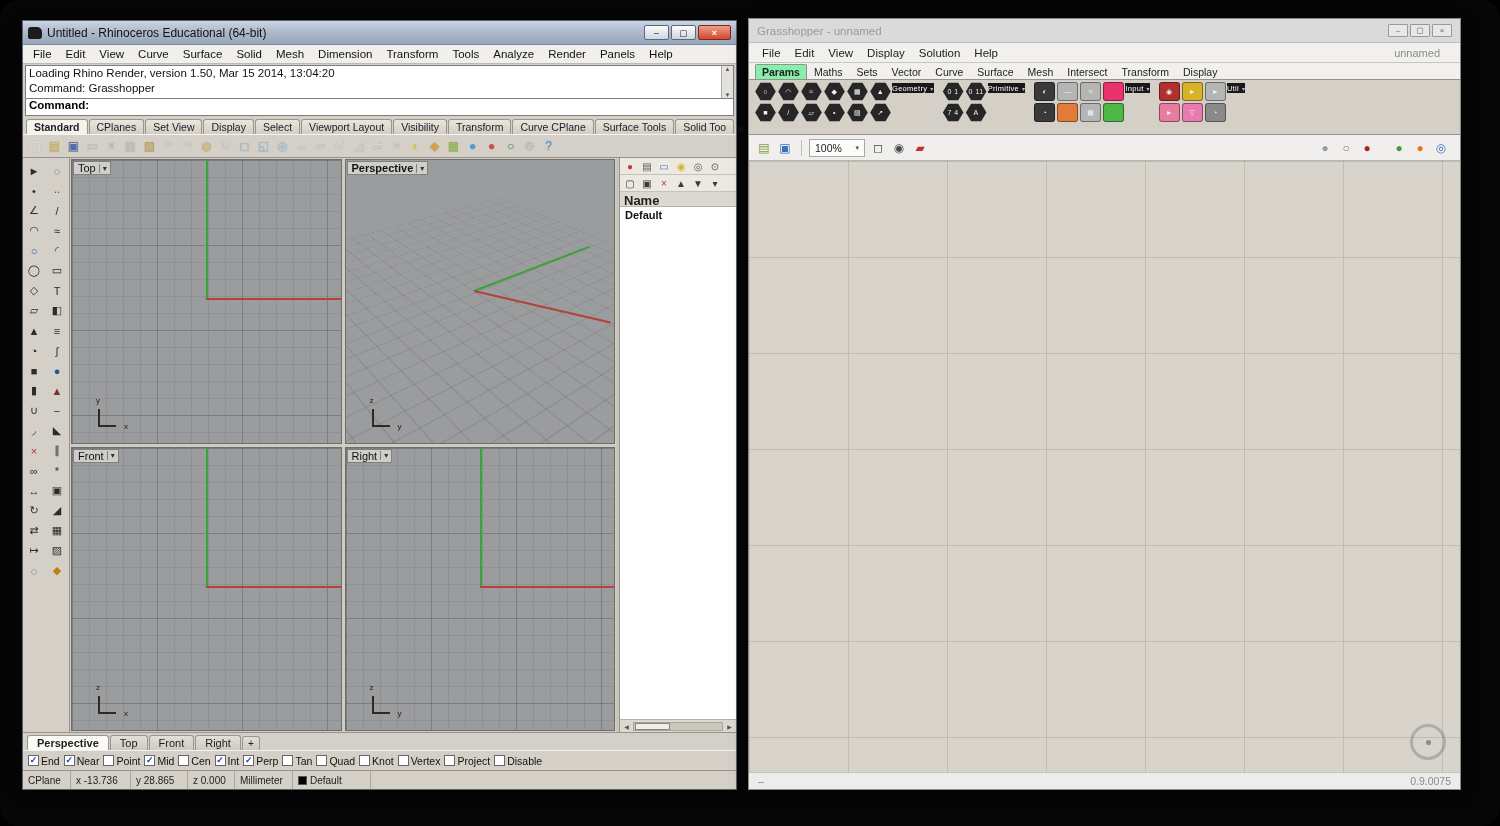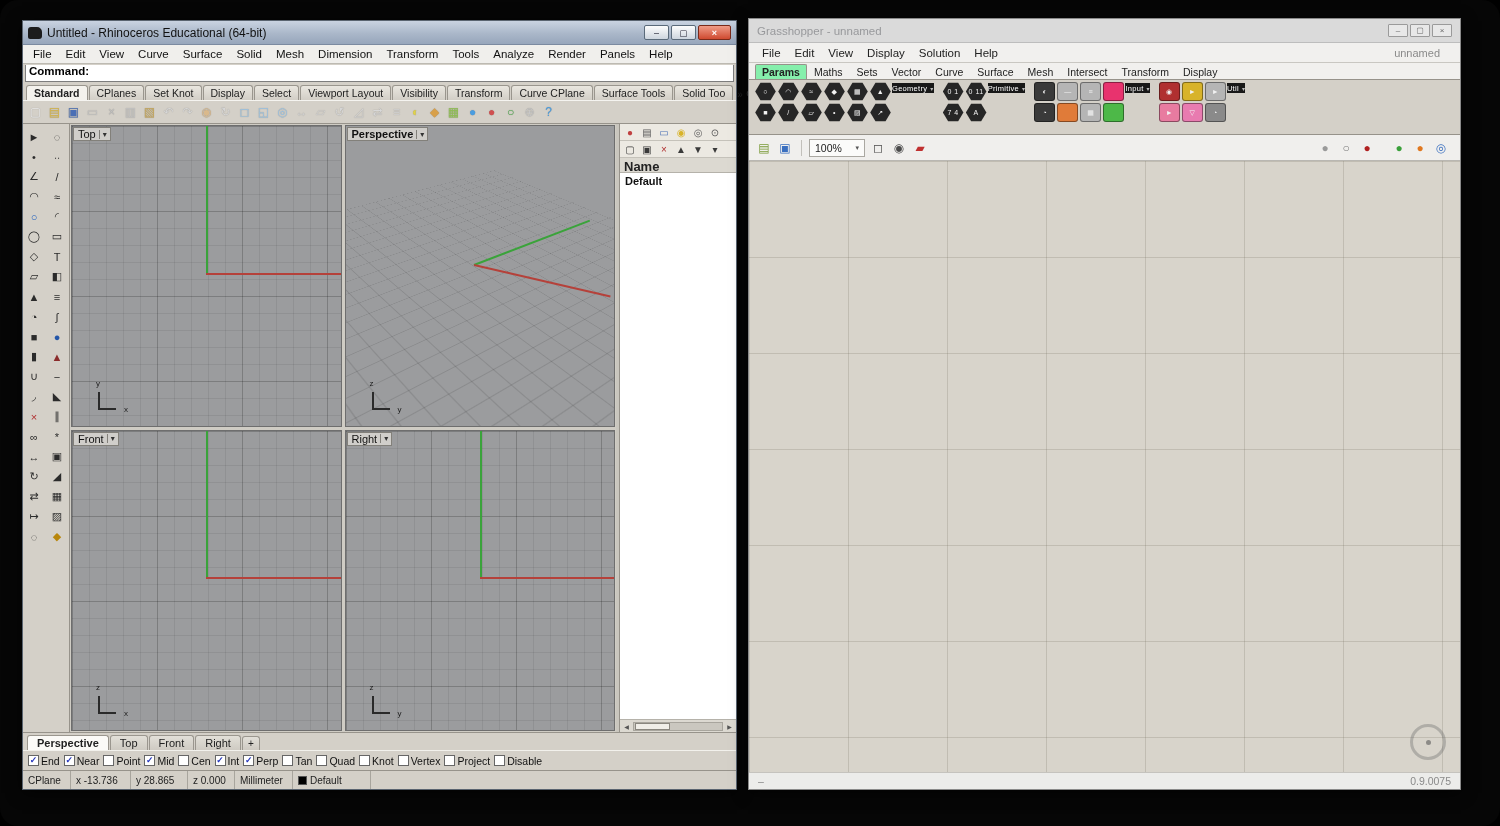--- a/index.html
+++ b/index.html
@@ -165,32 +165,43 @@
         <span class="menu-item">Dimension</span>
         <span class="menu-item">Transform</span>
         <span class="menu-item">Tools</span>
         <span class="menu-item">Analyze</span>
         <span class="menu-item">Render</span>
         <span class="menu-item">Panels</span>
         <span class="menu-item">Help</span>
       </nav>
 
     <div class="cmdarea">
+      <div class="cmd-history-wrap">
+        <div class="cmd-history">
+
+        <div class="cmd-line">Loading Rhino Render, version 1.50, Mar 15 2014, 13:04:20</div>
+            <div class="cmd-line">Command: Grasshopper</div>
+          </div>
+        <div class="cmd-scroll">
+          <span>▲</span>
+          <span>▼</span>
+        </div>
+      </div>
       <div class="cmd-prompt">
         <span class="cmd-label">Command:</span>
         <span class="cmd-input"></span>
       </div>
     </div>
 
     <div class="tabstrip">
       <span style="display:flex;align-items:flex-end;">
 
       <span class="tb-tab active">Standard</span>
           <span class="tb-tab">CPlanes</span>
-          <span class="tb-tab">Set Knot</span>
+          <span class="tb-tab">Set View</span>
           <span class="tb-tab">Display</span>
           <span class="tb-tab">Select</span>
           <span class="tb-tab">Viewport Layout</span>
           <span class="tb-tab">Visibility</span>
           <span class="tb-tab">Transform</span>
           <span class="tb-tab">Curve CPlane</span>
           <span class="tb-tab">Surface Tools</span>
           <span class="tb-tab">Solid Too</span>
         </span>
       <span class="tab-chevron">»</span>

